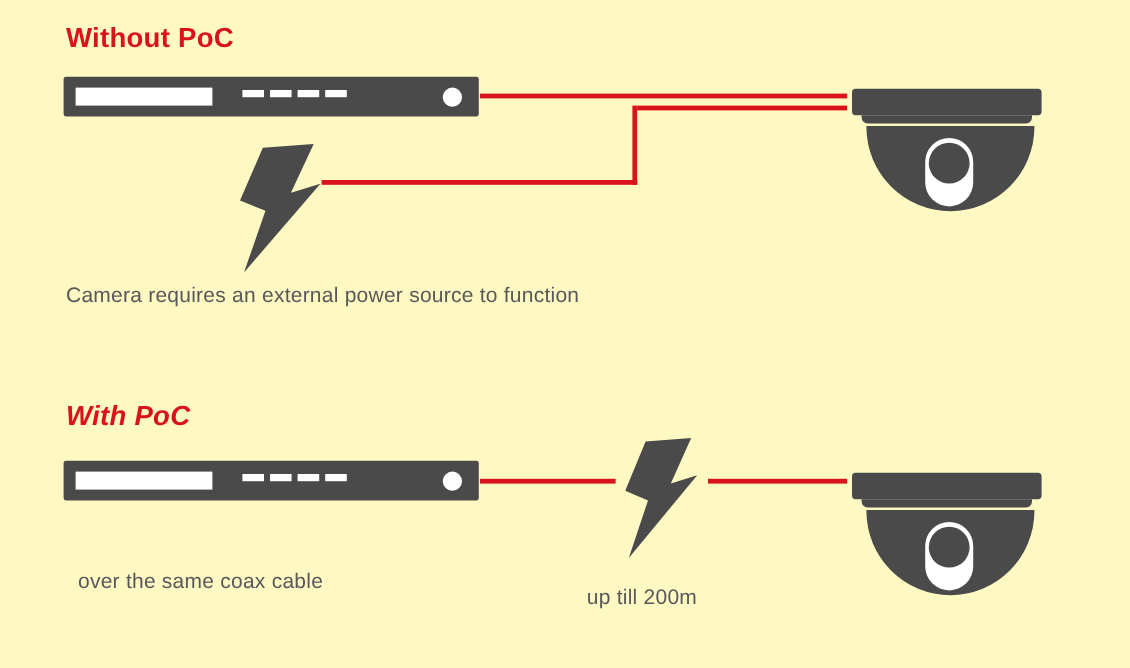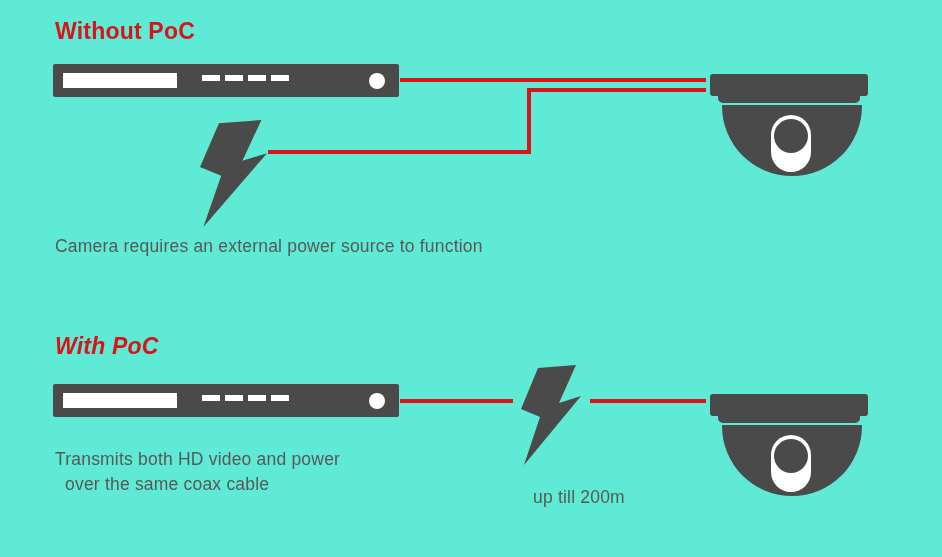--- a/index.html
+++ b/index.html
@@ -1,20 +1,20 @@
 <!DOCTYPE html>
 <html style="--red: #d9131a; --device-gray: #4a4a4a; --text-gray: #58585a;"><head>
 <meta charset="utf-8">
 <style>
   html,body { margin:0; padding:0; background:#ffffff; }
   #canvas {
     position: relative;
     width: 942px;
     height: 557px;
-    background: #5eead4;
+    background: #fef9c3;
     overflow: hidden;
     font-family: "Liberation Sans", sans-serif;
   }
   .abs { position: absolute; }
 
   
   .section-title {
     font-size: 23px;
     font-weight: 700;
     letter-spacing: 0.2px;
@@ -144,18 +144,17 @@
   <div class="abs cable" style="left:590px; top:399px; width:116px; height:4px;"></div>
 
   <div class="abs camera" style="left:710px; top:394px;">
     <div class="base"></div>
     <div class="base-lip"></div>
     <div class="dome"></div>
     <div class="lens-housing"></div>
     <div class="lens"></div>
   </div>
 
-  <div class="abs caption" style="left:55px; top:447px;">Transmits both HD video and power</div>
   <div class="abs caption" style="left:55px; top:472px;margin-left:10px;">over the same coax cable</div>
 
-  <div class="abs caption" style="left:489px; top:485px;margin-left:44px;">up till 200m</div>
+  <div class="abs caption" style="left:489px; top:485px;">up till 200m</div>
 
 </div>
 
 </body></html>

